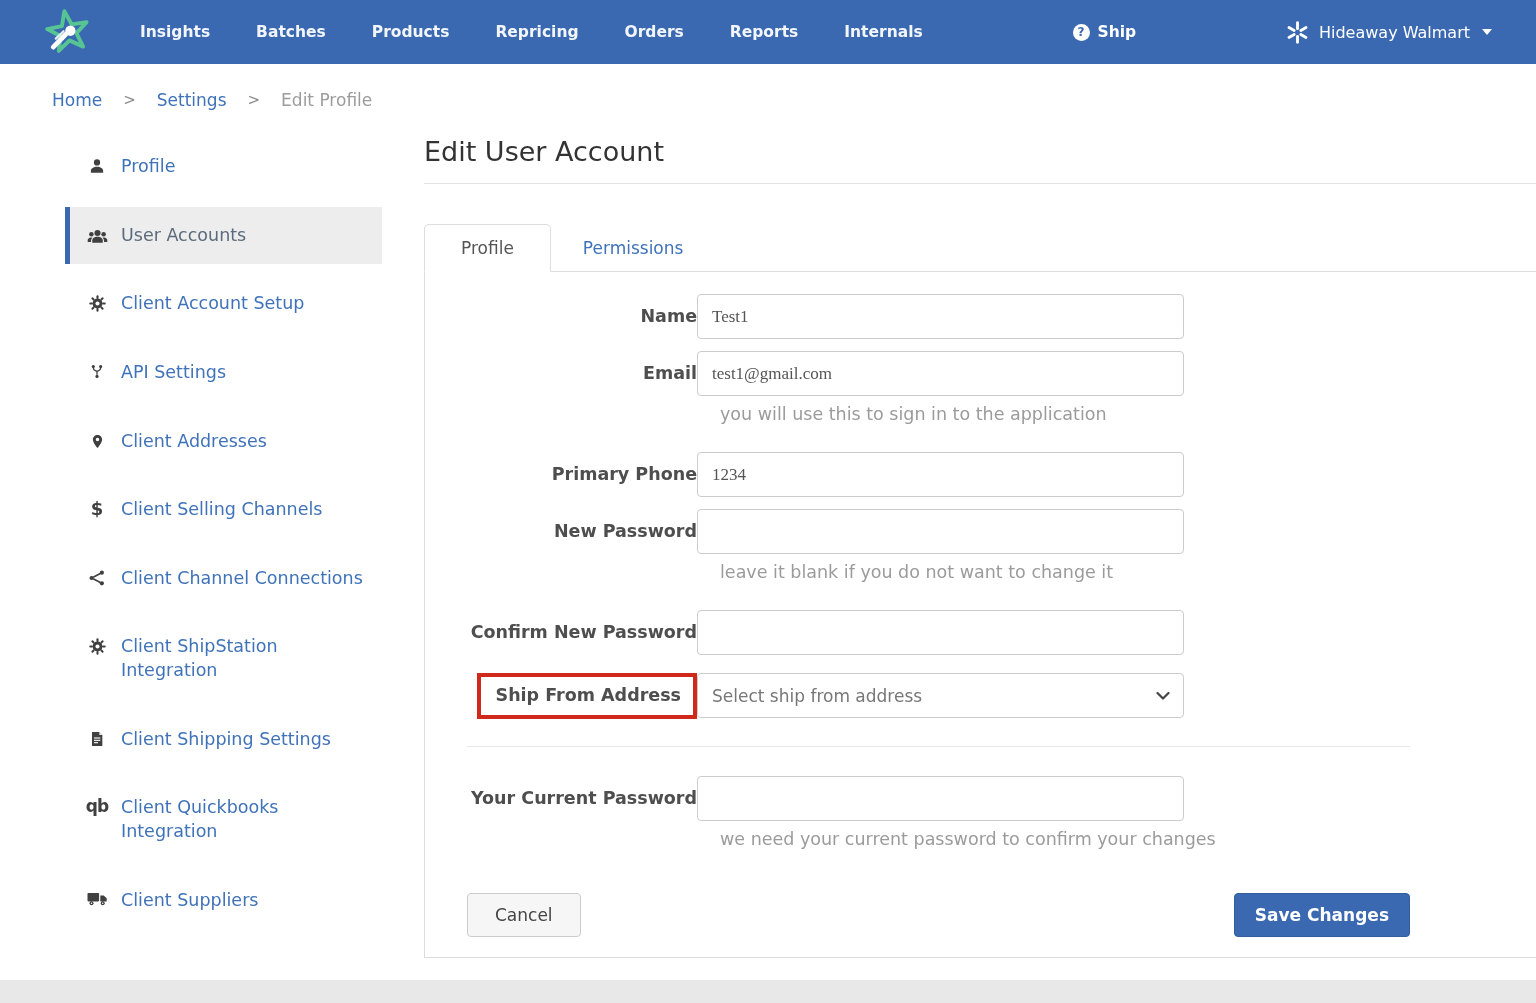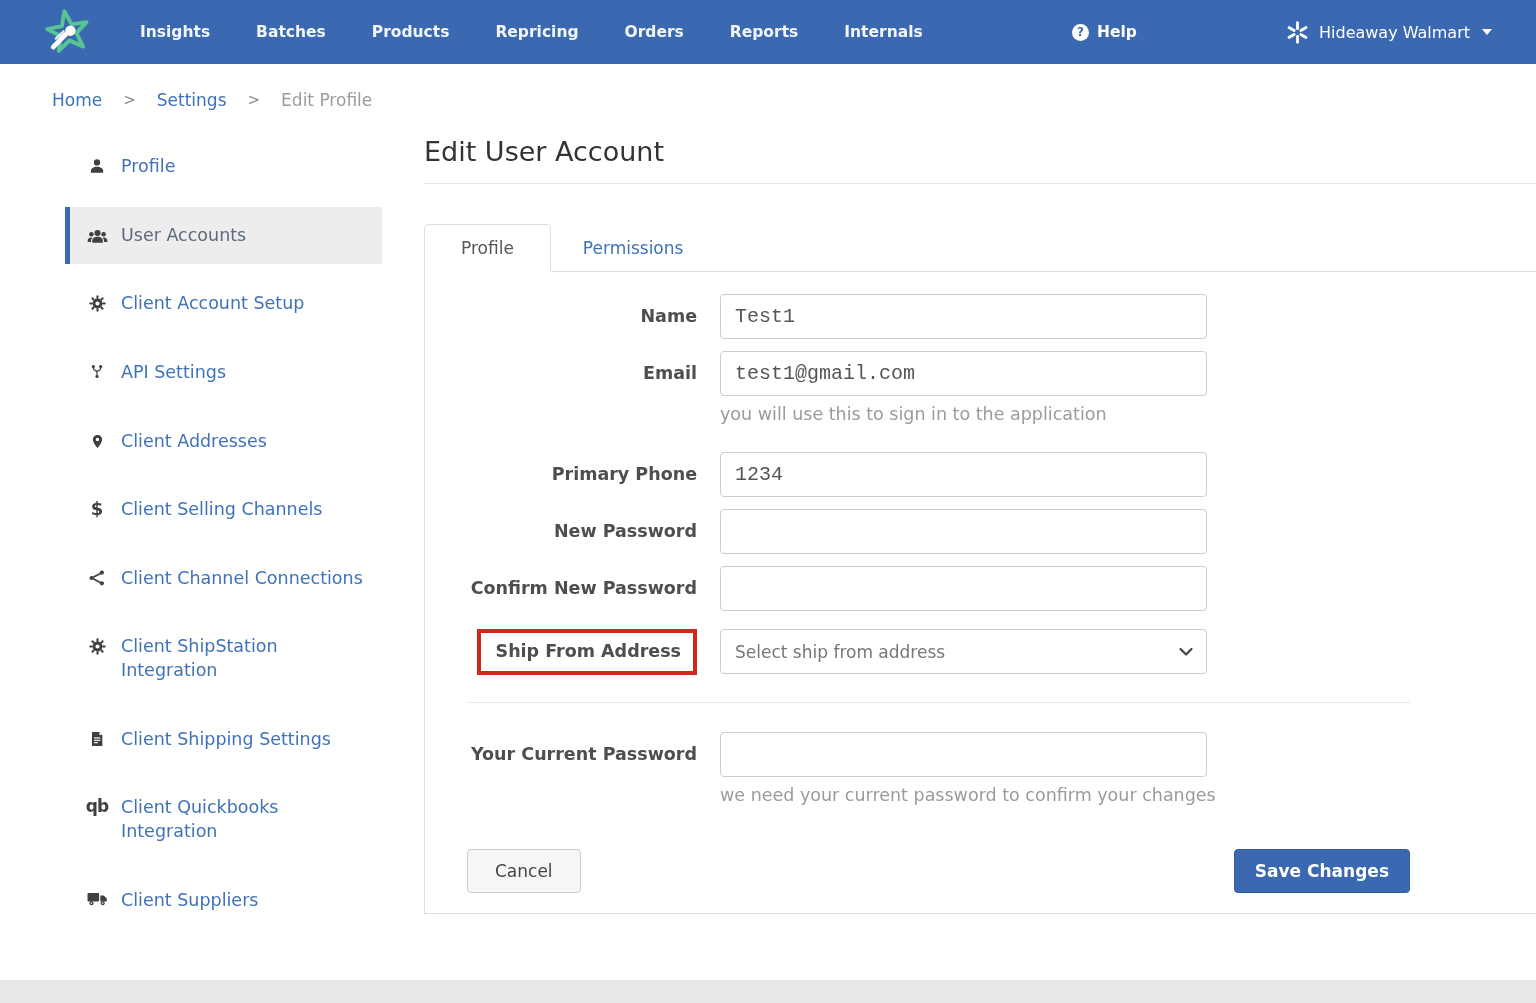--- a/index.html
+++ b/index.html
@@ -71,28 +71,28 @@
   }
   .tab.inactive { padding:13px 32px; color:#3f72b8; }
   .panel {
     border:1px solid #ddd; border-right:none;
     padding:22px 126px 20px 42px; background:#fff; position:relative; z-index:1;
   }
 
   
   .frow { display:flex; align-items:center; margin-bottom:12px; }
   .flabel {
-    width:230px; margin-right:23px; text-align:right; flex-shrink:0;
+    width:230px; text-align:right; flex-shrink:0;
     font-weight:700; font-size:17.5px; color:#4e4e4e; line-height:1.3;
   }
   .fctl { width:487px; position:relative; }
   .form-input {
     width:100%; height:45px; border:1px solid #ccc; border-radius:4px;
-    padding:0 14px; font-size:20px; color:#555; outline:none;
-    font-family:Liberation Mono, monospace;
+    padding:0 14px; font-size:17px; color:#555; outline:none;
+    font-family:Liberation Serif, serif;
   }
   .help-text { margin:-4px 0 28px 253px; color:#9b9b9b; font-size:17.5px; }
   .red-box { display:inline-block; border:4px solid #d0291c; padding:7px 12px 8px 15px; }
   .frow.ship { margin:18px 0 0; }
   .frow.ship .flabel { text-align:right; }
   select.form-select {
     appearance:none; -webkit-appearance:none; -moz-appearance:none;
     width:100%; height:45px; border:1px solid #ccc; border-radius:4px;
     padding:0 34px 0 14px; font-size:17px; color:#777; background:#fff; outline:none;
     font-family:"DejaVu Sans","Liberation Sans",sans-serif; cursor:pointer;
@@ -127,21 +127,21 @@
     <span class="nav-item">Batches</span>
     <span class="nav-item">Products</span>
     <span class="nav-item">Repricing</span>
     <span class="nav-item">Orders</span>
     <span class="nav-item">Reports</span>
     <span class="nav-item">Internals</span>
   </div>
   <div class="nav-spacer"></div>
   <div class="nav-help">
     <span class="help-circle">?</span>
-    <span class="nav-help-label">Help</span>
+    <span class="nav-help-label">Ship</span>
   </div>
   <div class="nav-spacer"></div>
   <div class="nav-account">
     <span style="display:flex;">
       <svg viewBox="0 0 24 24" width="23" height="23" stroke="#ffffff" stroke-width="3" stroke-linecap="round">
         <line x1="12" y1="1.8" x2="12" y2="8"></line>
         <line x1="12" y1="16" x2="12" y2="22.2"></line>
         <line x1="3.1" y1="6.9" x2="8.5" y2="10"></line>
         <line x1="15.5" y1="14" x2="20.9" y2="17.1"></line>
         <line x1="3.1" y1="17.1" x2="8.5" y2="14"></line>
@@ -334,20 +334,21 @@
           <input class="form-input" type="text" value="1234" style="">
         </div>
       </div>
 
       <div class="frow">
         <label class="flabel">New Password</label>
         <div class="fctl">
           <input class="form-input" type="password" value="" style="">
         </div>
       </div>
+      <div class="help-text">leave it blank if you do not want to change it</div>
 
       <div class="frow">
         <label class="flabel">Confirm New Password</label>
         <div class="fctl">
           <input class="form-input" type="password" value="" style="">
         </div>
       </div>
 
       <div class="frow ship">
         <div class="flabel">

